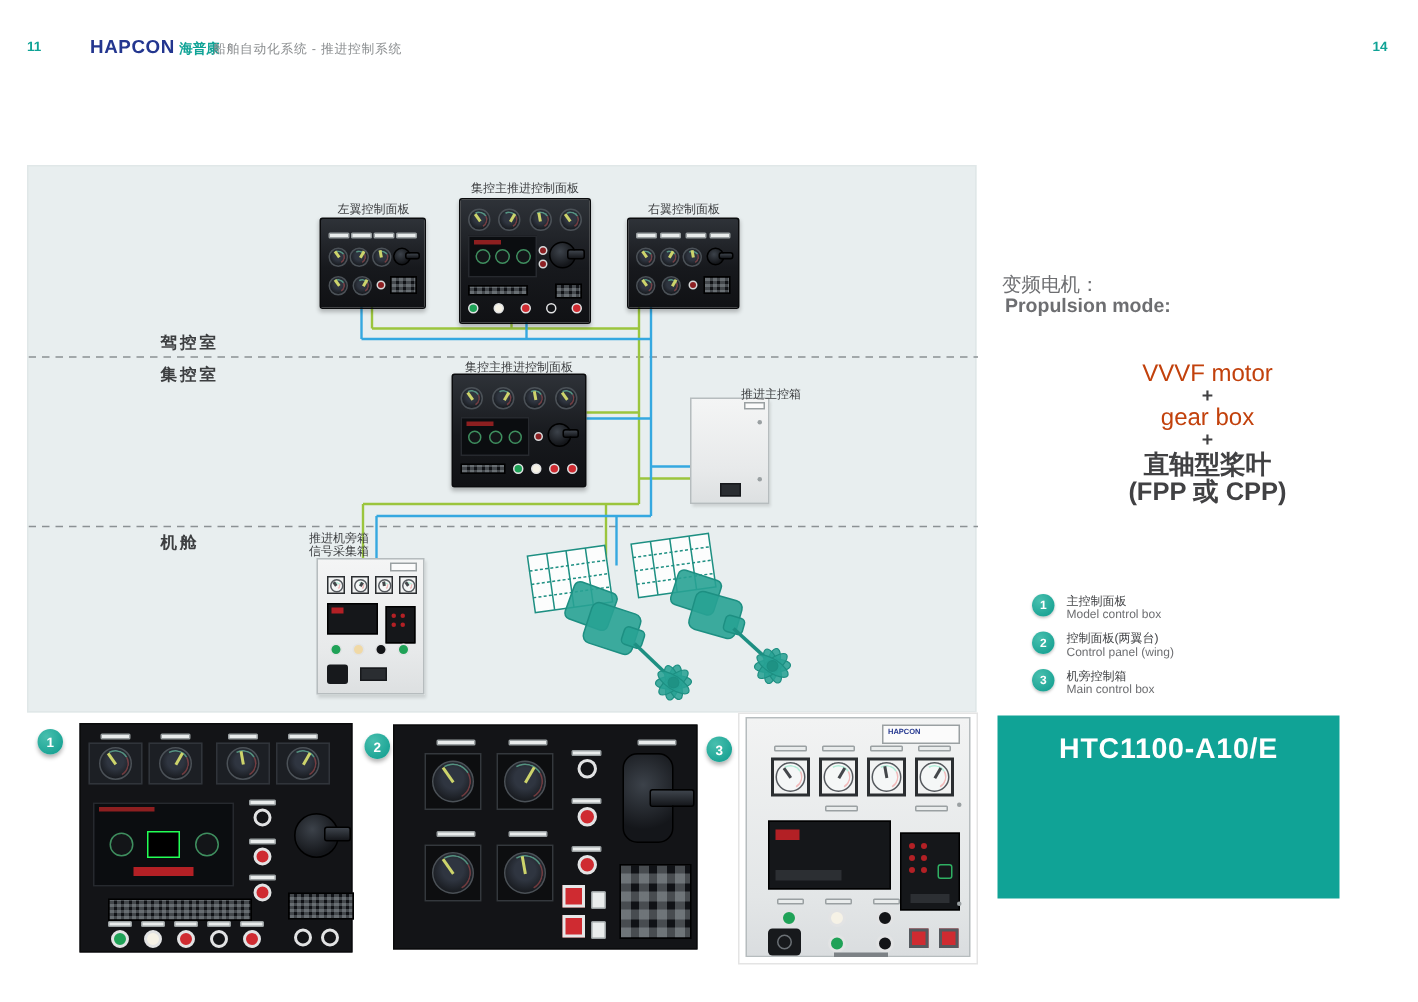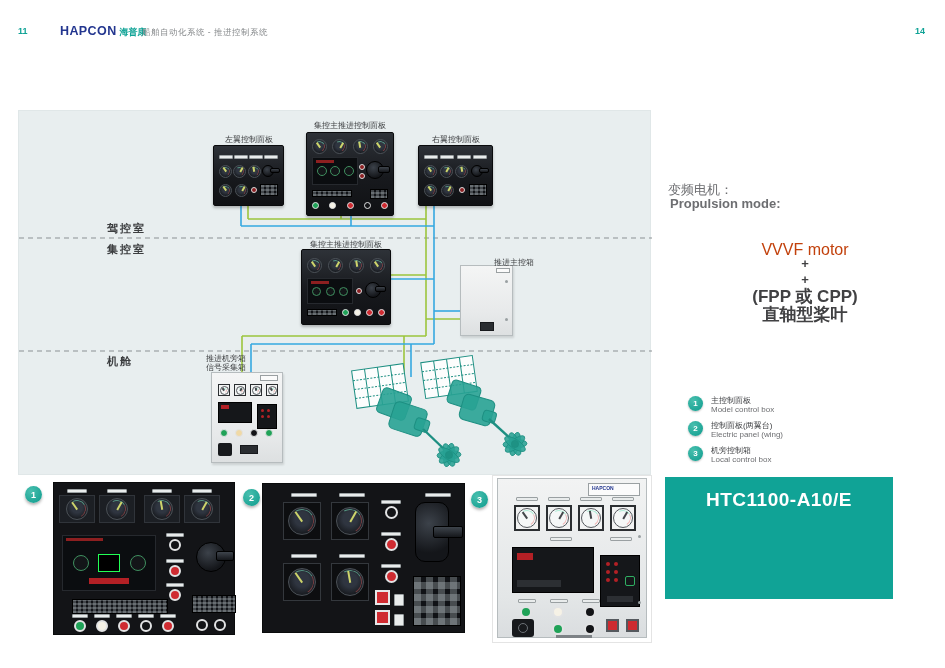--- a/index.html
+++ b/index.html
@@ -107,45 +107,46 @@
   </div>
   <span class="doctitle">船舶自动化系统 - 推进控制系统</span>
   <span class="pgnum r">14</span>
 
   <div class="mode-cn">变频电机：</div>
   <div class="mode-en">Propulsion mode:</div>
 
   <div class="prop-stack">
     <div class="prop-en">VVVF motor</div>
     <div class="prop-plus">+</div>
+    <div class="prop-en">gear box</div>
     <div class="prop-plus">+</div>
+    <div class="prop-cn">直轴型桨叶</div>
     <div class="prop-cn">(FPP 或 CPP)</div>
-    <div class="prop-cn">直轴型桨叶</div>
   </div>
 
   <div class="legend">
     <div class="lg-item">
       <div class="lg-circle">1</div>
       <div>
         <div class="lg-cn">主控制面板</div>
         <div class="lg-en">Model control box</div>
       </div>
     </div>
     <div class="lg-item">
       <div class="lg-circle">2</div>
       <div>
         <div class="lg-cn">控制面板(两翼台)</div>
-        <div class="lg-en">Electric panel (wing)</div>
+        <div class="lg-en">Control panel (wing)</div>
       </div>
     </div>
     <div class="lg-item">
       <div class="lg-circle">3</div>
       <div>
         <div class="lg-cn">机旁控制箱</div>
-        <div class="lg-en">Local control box</div>
+        <div class="lg-en">Main control box</div>
       </div>
     </div>
   </div>
 
   <div class="model-box">
     <div class="model-value">HTC1100-A10/E</div>
   </div>
 
   <div class="diagram">
 

